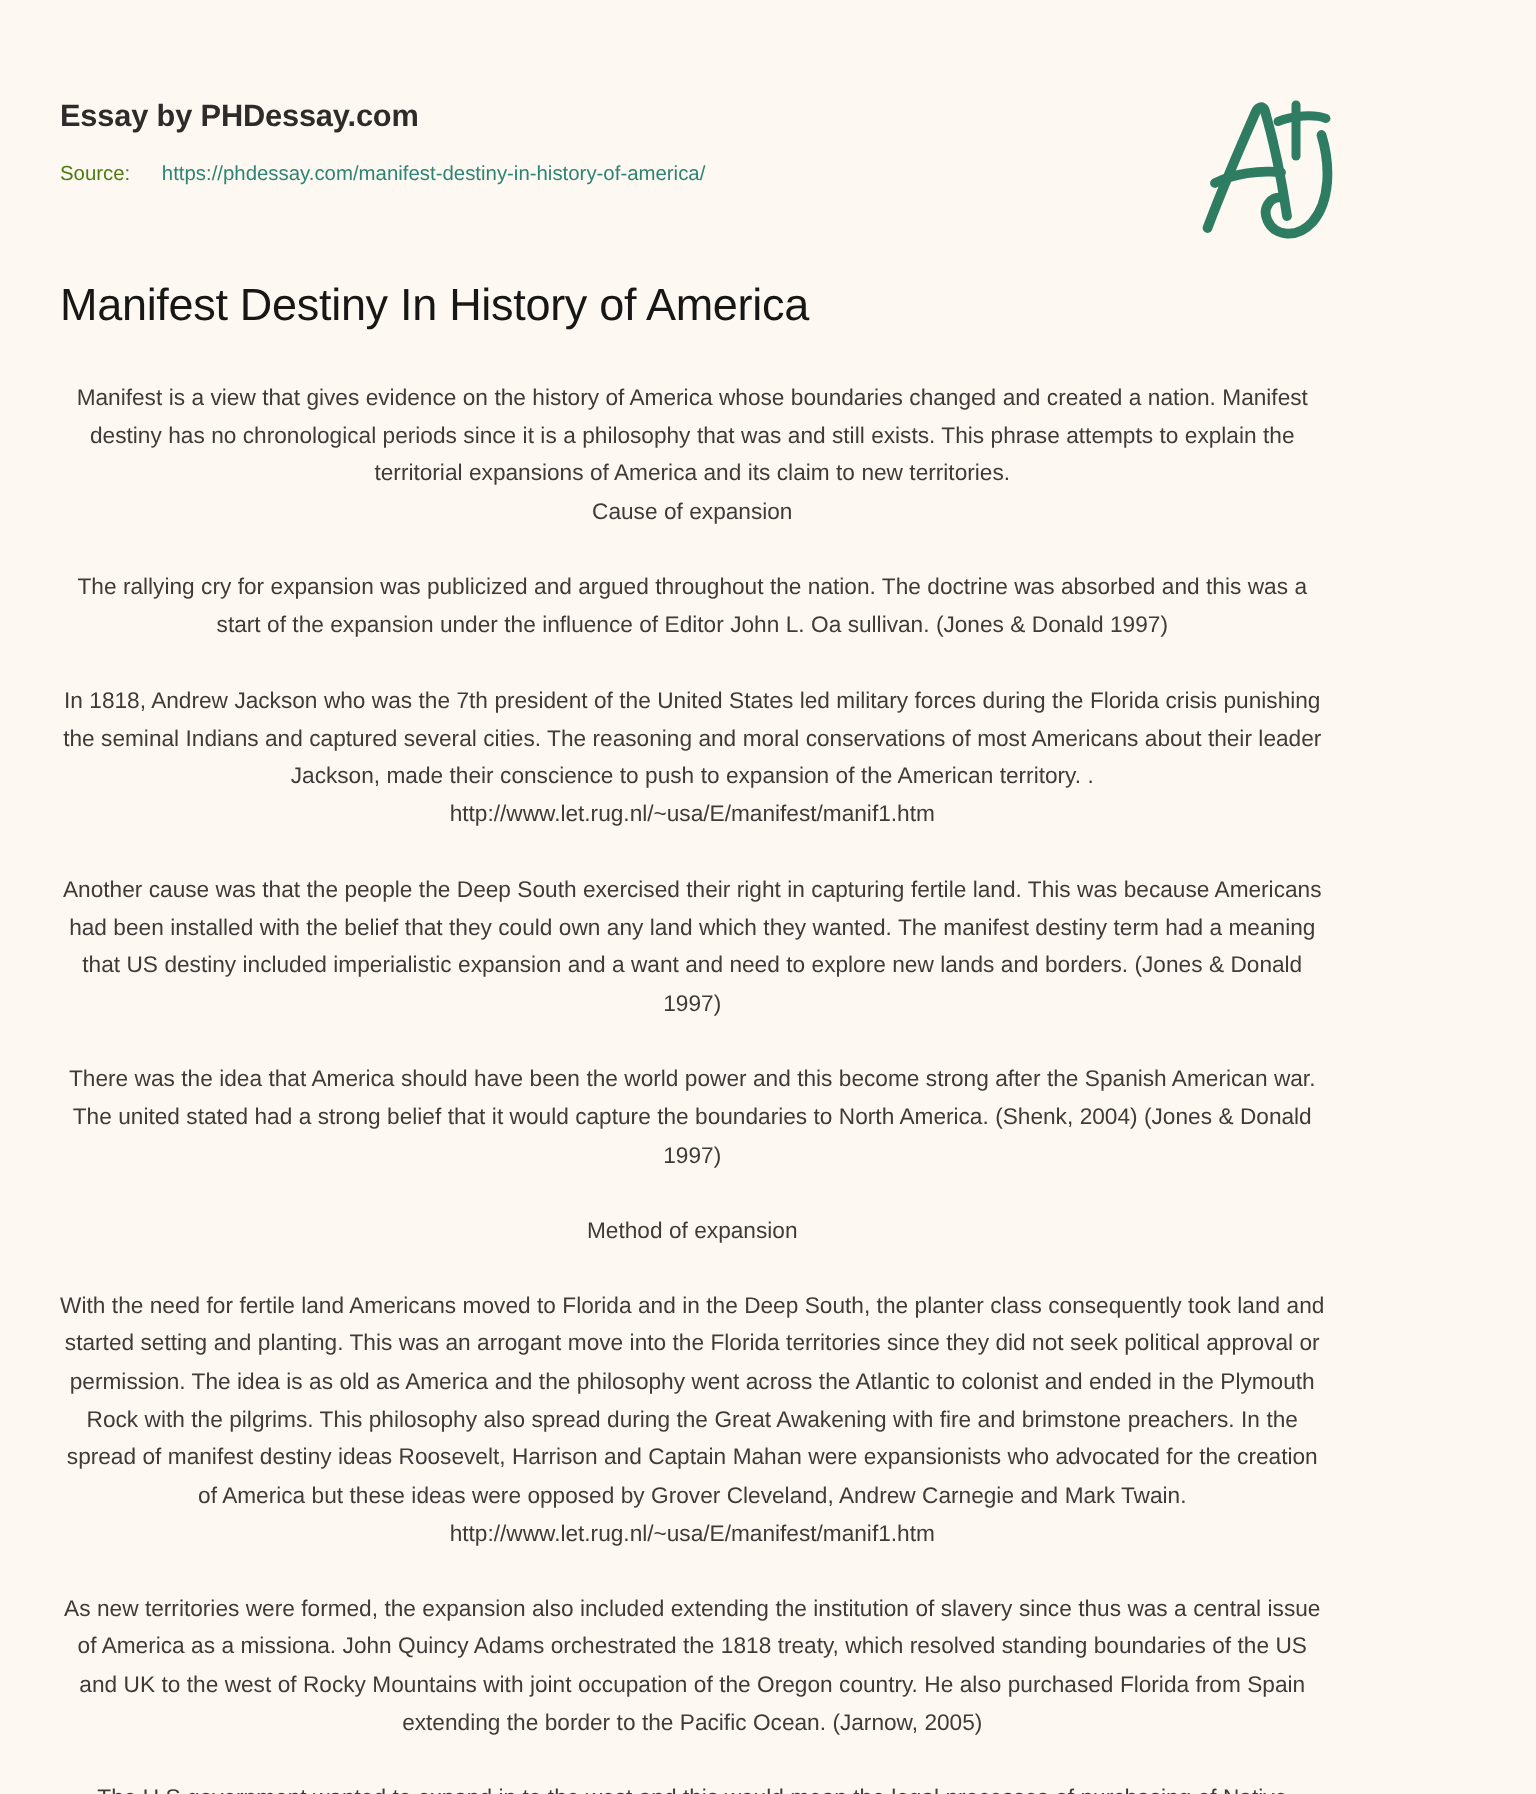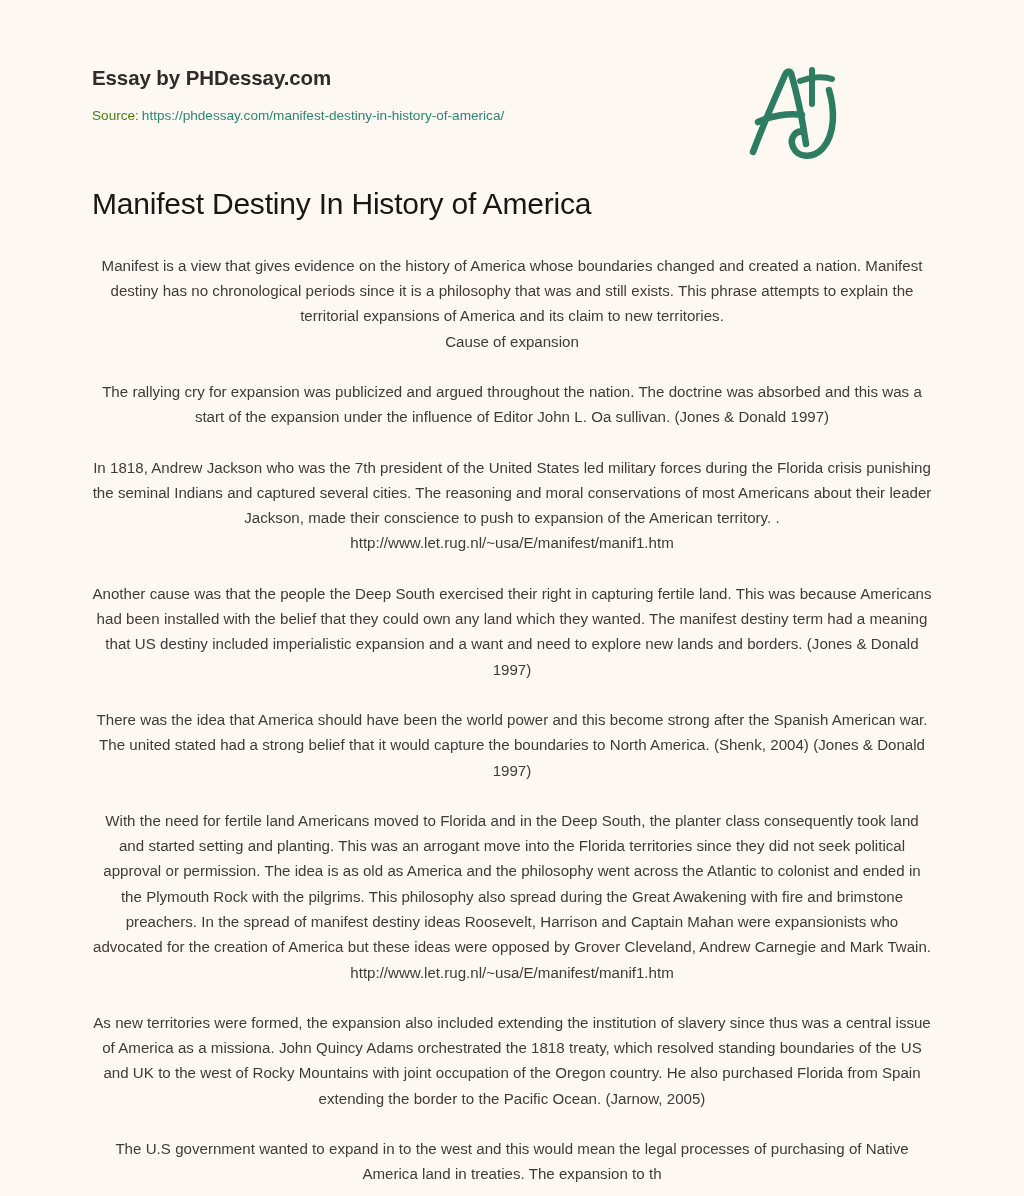--- a/index.html
+++ b/index.html
@@ -13,21 +13,21 @@
     font-family: "Liberation Sans", sans-serif;
     overflow: hidden;
     position: relative;
   }
 
   .page {
     position: relative;
     width: 1024px;
     height: 1183px;
     box-sizing: border-box;
-    padding: 0 92px;
+    padding: 0 40px;
   }
 
   
   .header {
     position: relative;
     padding-top: 66px;
   }
   .brand-line {
     font-size: 20.5px;
     font-weight: 700;
@@ -41,21 +41,21 @@
     color: #8b8784;
     line-height: 1.3;
     white-space: nowrap;
   }
   .source-label {
     color: #4d7c0f;
   }
   .source-url {
     color: #2e8472;
     text-decoration: none;
-    margin-left: 3px;
+    margin-left: 21px;
   }
 
   
   .logo {
     position: absolute;
     top: 52px;
     right: 88px;
     width: 104px;
     height: 112px;
   }
@@ -139,20 +139,23 @@
     </p>
 
     <p class="para">
       <span>Another cause was that the people the Deep South exercised their right in capturing fertile land. This was because Americans had been installed with the belief that they could own any land which they wanted. The manifest destiny term had a meaning that US destiny included imperialistic expansion and a want and need to explore new lands and borders. (Jones &amp; Donald 1997)</span>
     </p>
 
     <p class="para">
       <span>There was the idea that America should have been the world power and this become strong after the Spanish American war. The united stated had a strong belief that it would capture the boundaries to North America. (Shenk, 2004) (Jones &amp; Donald 1997)</span>
     </p>
 
+    <p class="para">
+      <span>Method of expansion</span>
+    </p>
 
     <p class="para">
       <span>With the need for fertile land Americans moved to Florida and in the Deep South, the planter class consequently took land and started setting and planting. This was an arrogant move into the Florida territories since they did not seek political approval or permission. The idea is as old as America and the philosophy went across the Atlantic to colonist and ended in the Plymouth Rock with the pilgrims. This philosophy also spread during the Great Awakening with fire and brimstone preachers. In the spread of manifest destiny ideas Roosevelt, Harrison and Captain Mahan were expansionists who advocated for the creation of America but these ideas were opposed by Grover Cleveland, Andrew Carnegie and Mark Twain.</span>
       <span class="sub">http://www.let.rug.nl/~usa/E/manifest/manif1.htm</span>
     </p>
 
     <p class="para">
       <span>As new territories were formed, the expansion also included extending the institution of slavery since thus was a central issue of America as a missiona. John Quincy Adams orchestrated the 1818 treaty, which resolved standing boundaries of the US and UK to the west of Rocky Mountains with joint occupation of the Oregon country. He also purchased Florida from Spain extending the border to the Pacific Ocean. (Jarnow, 2005)</span>
     </p>
 

